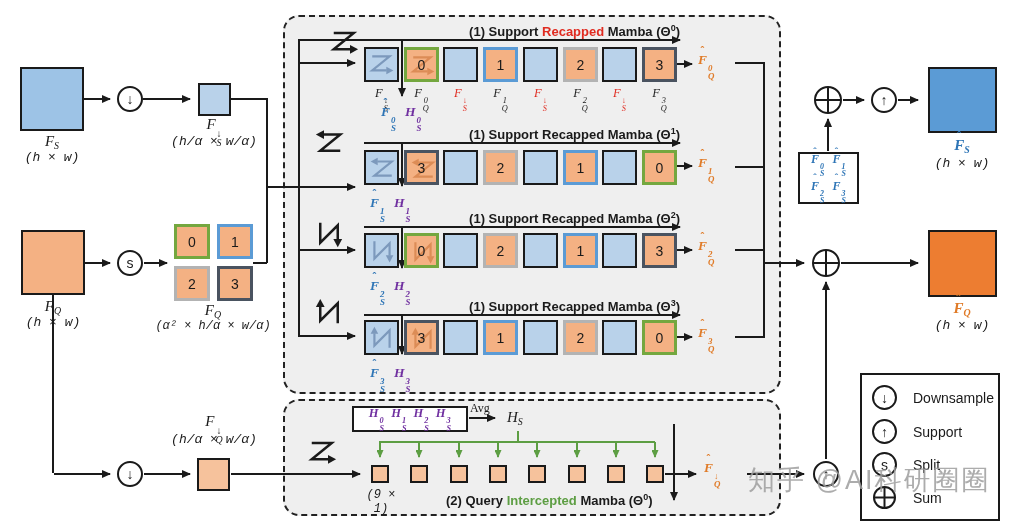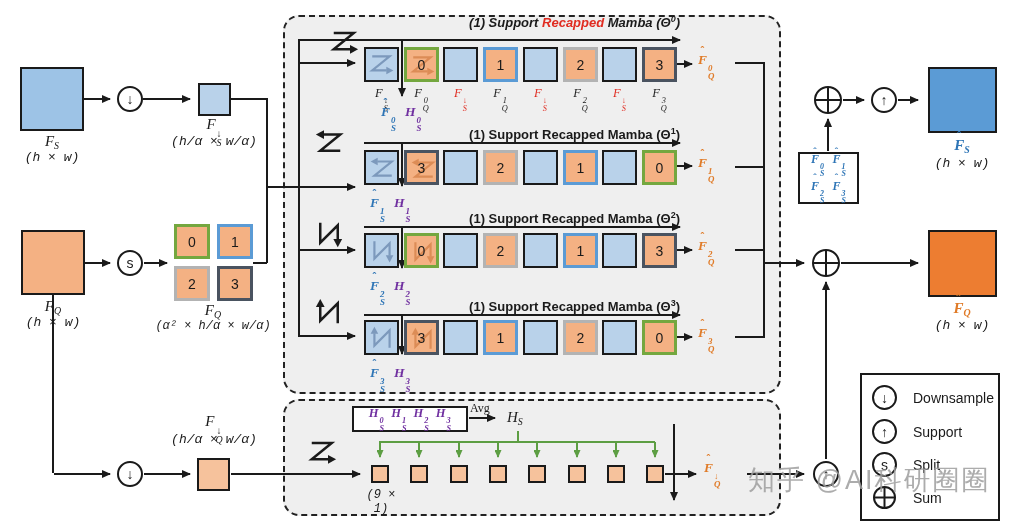--- a/index.html
+++ b/index.html
@@ -185,21 +185,21 @@
             <span class="msb">Q</span>
           </span></span></span></div>
   <div class="abs dims center" style="left:169px;top:432px;width:90px;">(h/α × w/α)</div>
   <div class="op" style="left:117px;top:461px;">
       <span>↓</span>
     </div>
   <div class="sq" style="left:197px;top:458px;width:33px;height:33px;background:#f6c29c;"></div>
 
   <div id="rows">
       <div>
-        <div class="rowtitle" style="left: 420px; top: 14px; width: 260px; font-style: italic;"><span>(1) Support </span><span style="color: rgb(224, 43, 32);">Recapped</span><span> Mamba (Θ</span><sup>0</sup><span>)</span></div>
+        <div class="rowtitle" style="left: 420px; top: 23px; width: 260px;"><span>(1) Support </span><span style="color: rgb(224, 43, 32);">Recapped</span><span> Mamba (Θ</span><sup>0</sup><span>)</span></div>
         <div class="scan" style="left: 330px; top: 28px;"><svg width="30" height="30" viewBox="0 0 24 24">
             <polyline points="3,4 19,4 3,17 16,17" fill="none" stroke="#1a1a1a" stroke-width="2"></polyline>
             <polygon points="16,13.5 22.5,17 16,20.5" fill="#1a1a1a"></polygon>
           </svg></div>
         <div class="sq seq" style="left: 364px; top: 47px; background: rgb(185, 210, 234);">
           <div class="glyph-in"><svg width="26" height="26" viewBox="0 0 24 24">
               <polyline points="3,4 19,4 3,17 16,17" fill="none" stroke="rgba(75,105,150,0.55)" stroke-width="2"></polyline>
               <polygon points="16,13.5 22.5,17 16,20.5" fill="rgba(75,105,150,0.55)"></polygon>
             </svg></div>
         </div>
@@ -433,20 +433,23 @@
       <div class="sq" style="left: 371px; top: 465px; width: 18px; height: 18px; background: rgb(246, 194, 156);"></div>
       <div class="sq" style="left: 410px; top: 465px; width: 18px; height: 18px; background: rgb(246, 194, 156);"></div>
       <div class="sq" style="left: 450px; top: 465px; width: 18px; height: 18px; background: rgb(246, 194, 156);"></div>
       <div class="sq" style="left: 489px; top: 465px; width: 18px; height: 18px; background: rgb(246, 194, 156);"></div>
       <div class="sq" style="left: 528px; top: 465px; width: 18px; height: 18px; background: rgb(246, 194, 156);"></div>
       <div class="sq" style="left: 568px; top: 465px; width: 18px; height: 18px; background: rgb(246, 194, 156);"></div>
       <div class="sq" style="left: 607px; top: 465px; width: 18px; height: 18px; background: rgb(246, 194, 156);"></div>
       <div class="sq" style="left: 646px; top: 465px; width: 18px; height: 18px; background: rgb(246, 194, 156);"></div>
     </div>
   <div class="abs dims center fs12" style="left:356px;top:488px;width:50px;">(9 × 1)</div>
+  <div class="btitle" style="left:446px;top:492px;">
+    <span>(2) Query </span><span class="c-green">Intercepted</span><span> Mamba (Θ</span><sup>0</sup><span>)</span>
+  </div>
   <div class="abs bold fs13" style="left:704px;top:460px;z-index:3;"><span class="math c-orange"><span class="math"><span class="mb">F<span class="hat">ˆ</span></span><span class="mstk">
             <span class="msp">↓</span>
             <span class="msb">Q</span>
           </span></span></span></div>
   <div class="scan" id="scan-bottom" style="left:308px;top:438px;"><svg width="30" height="30" viewBox="0 0 24 24">
         <polyline points="3,4 19,4 3,17 16,17" fill="none" stroke="#1a1a1a" stroke-width="2"></polyline>
         <polygon points="16,13.5 22.5,17 16,20.5" fill="#1a1a1a"></polygon>
       </svg></div>
 
   <div class="op sum" style="left:813px;top:85px;width:30px;height:30px;">

